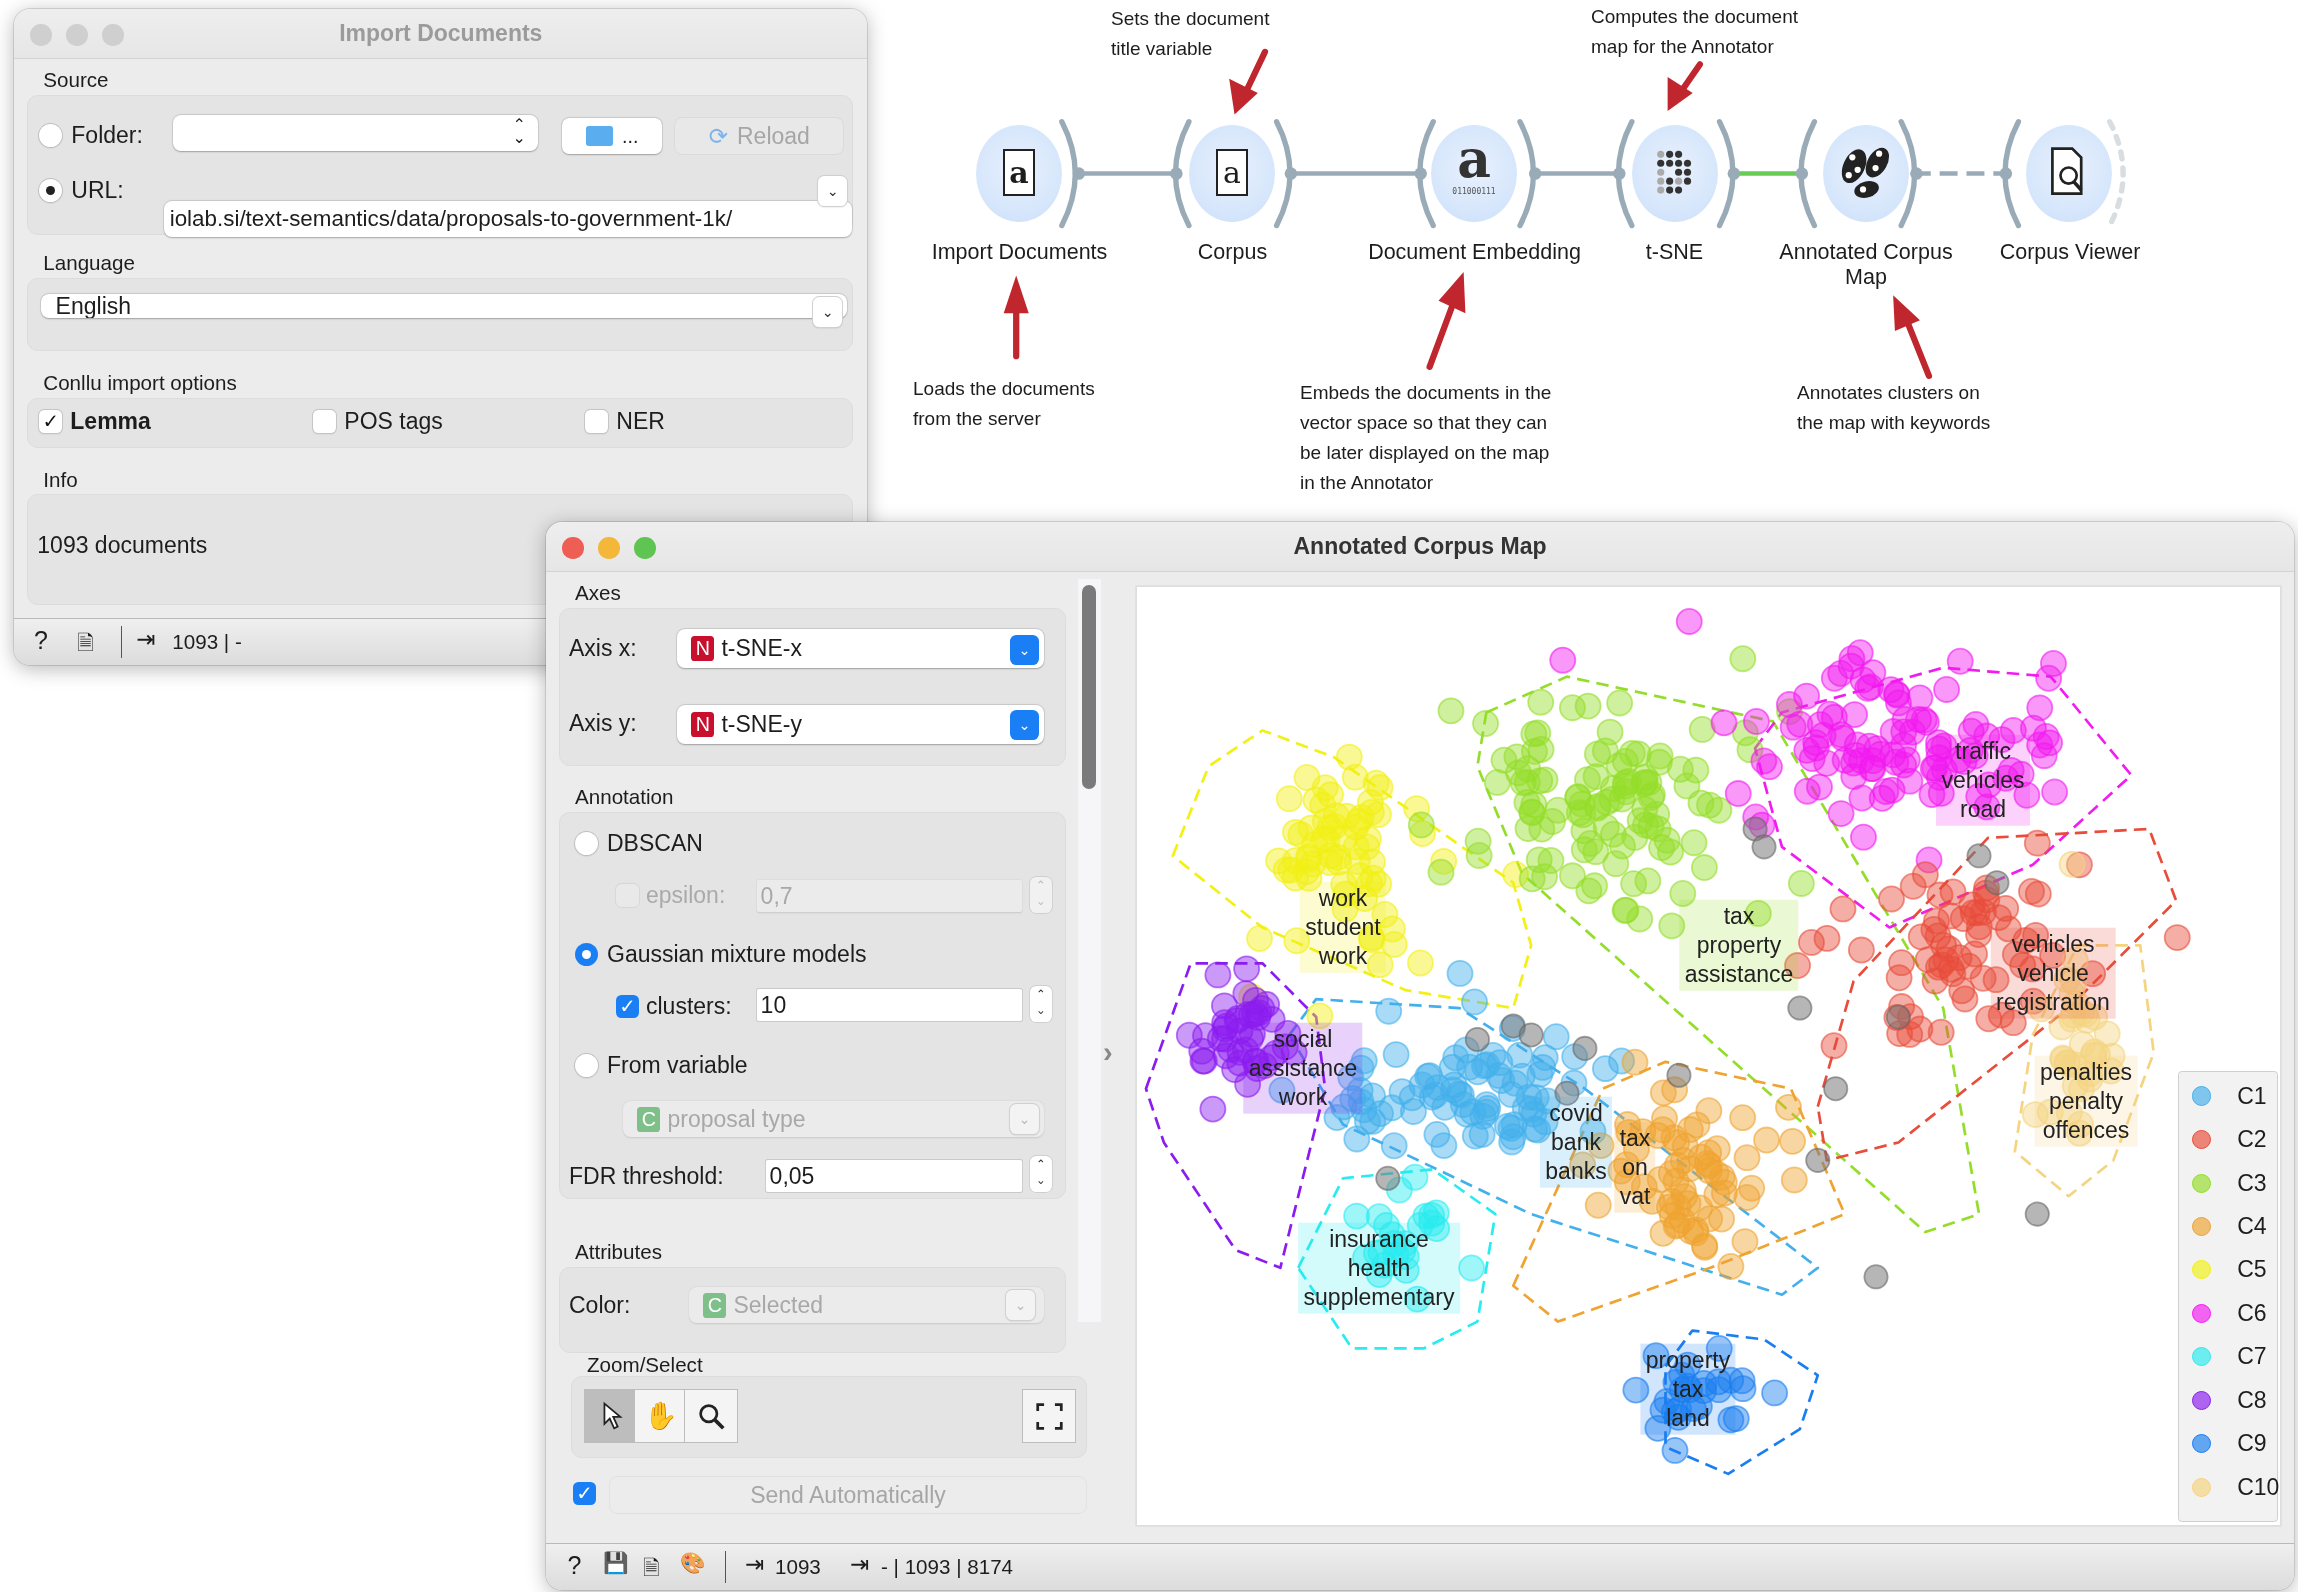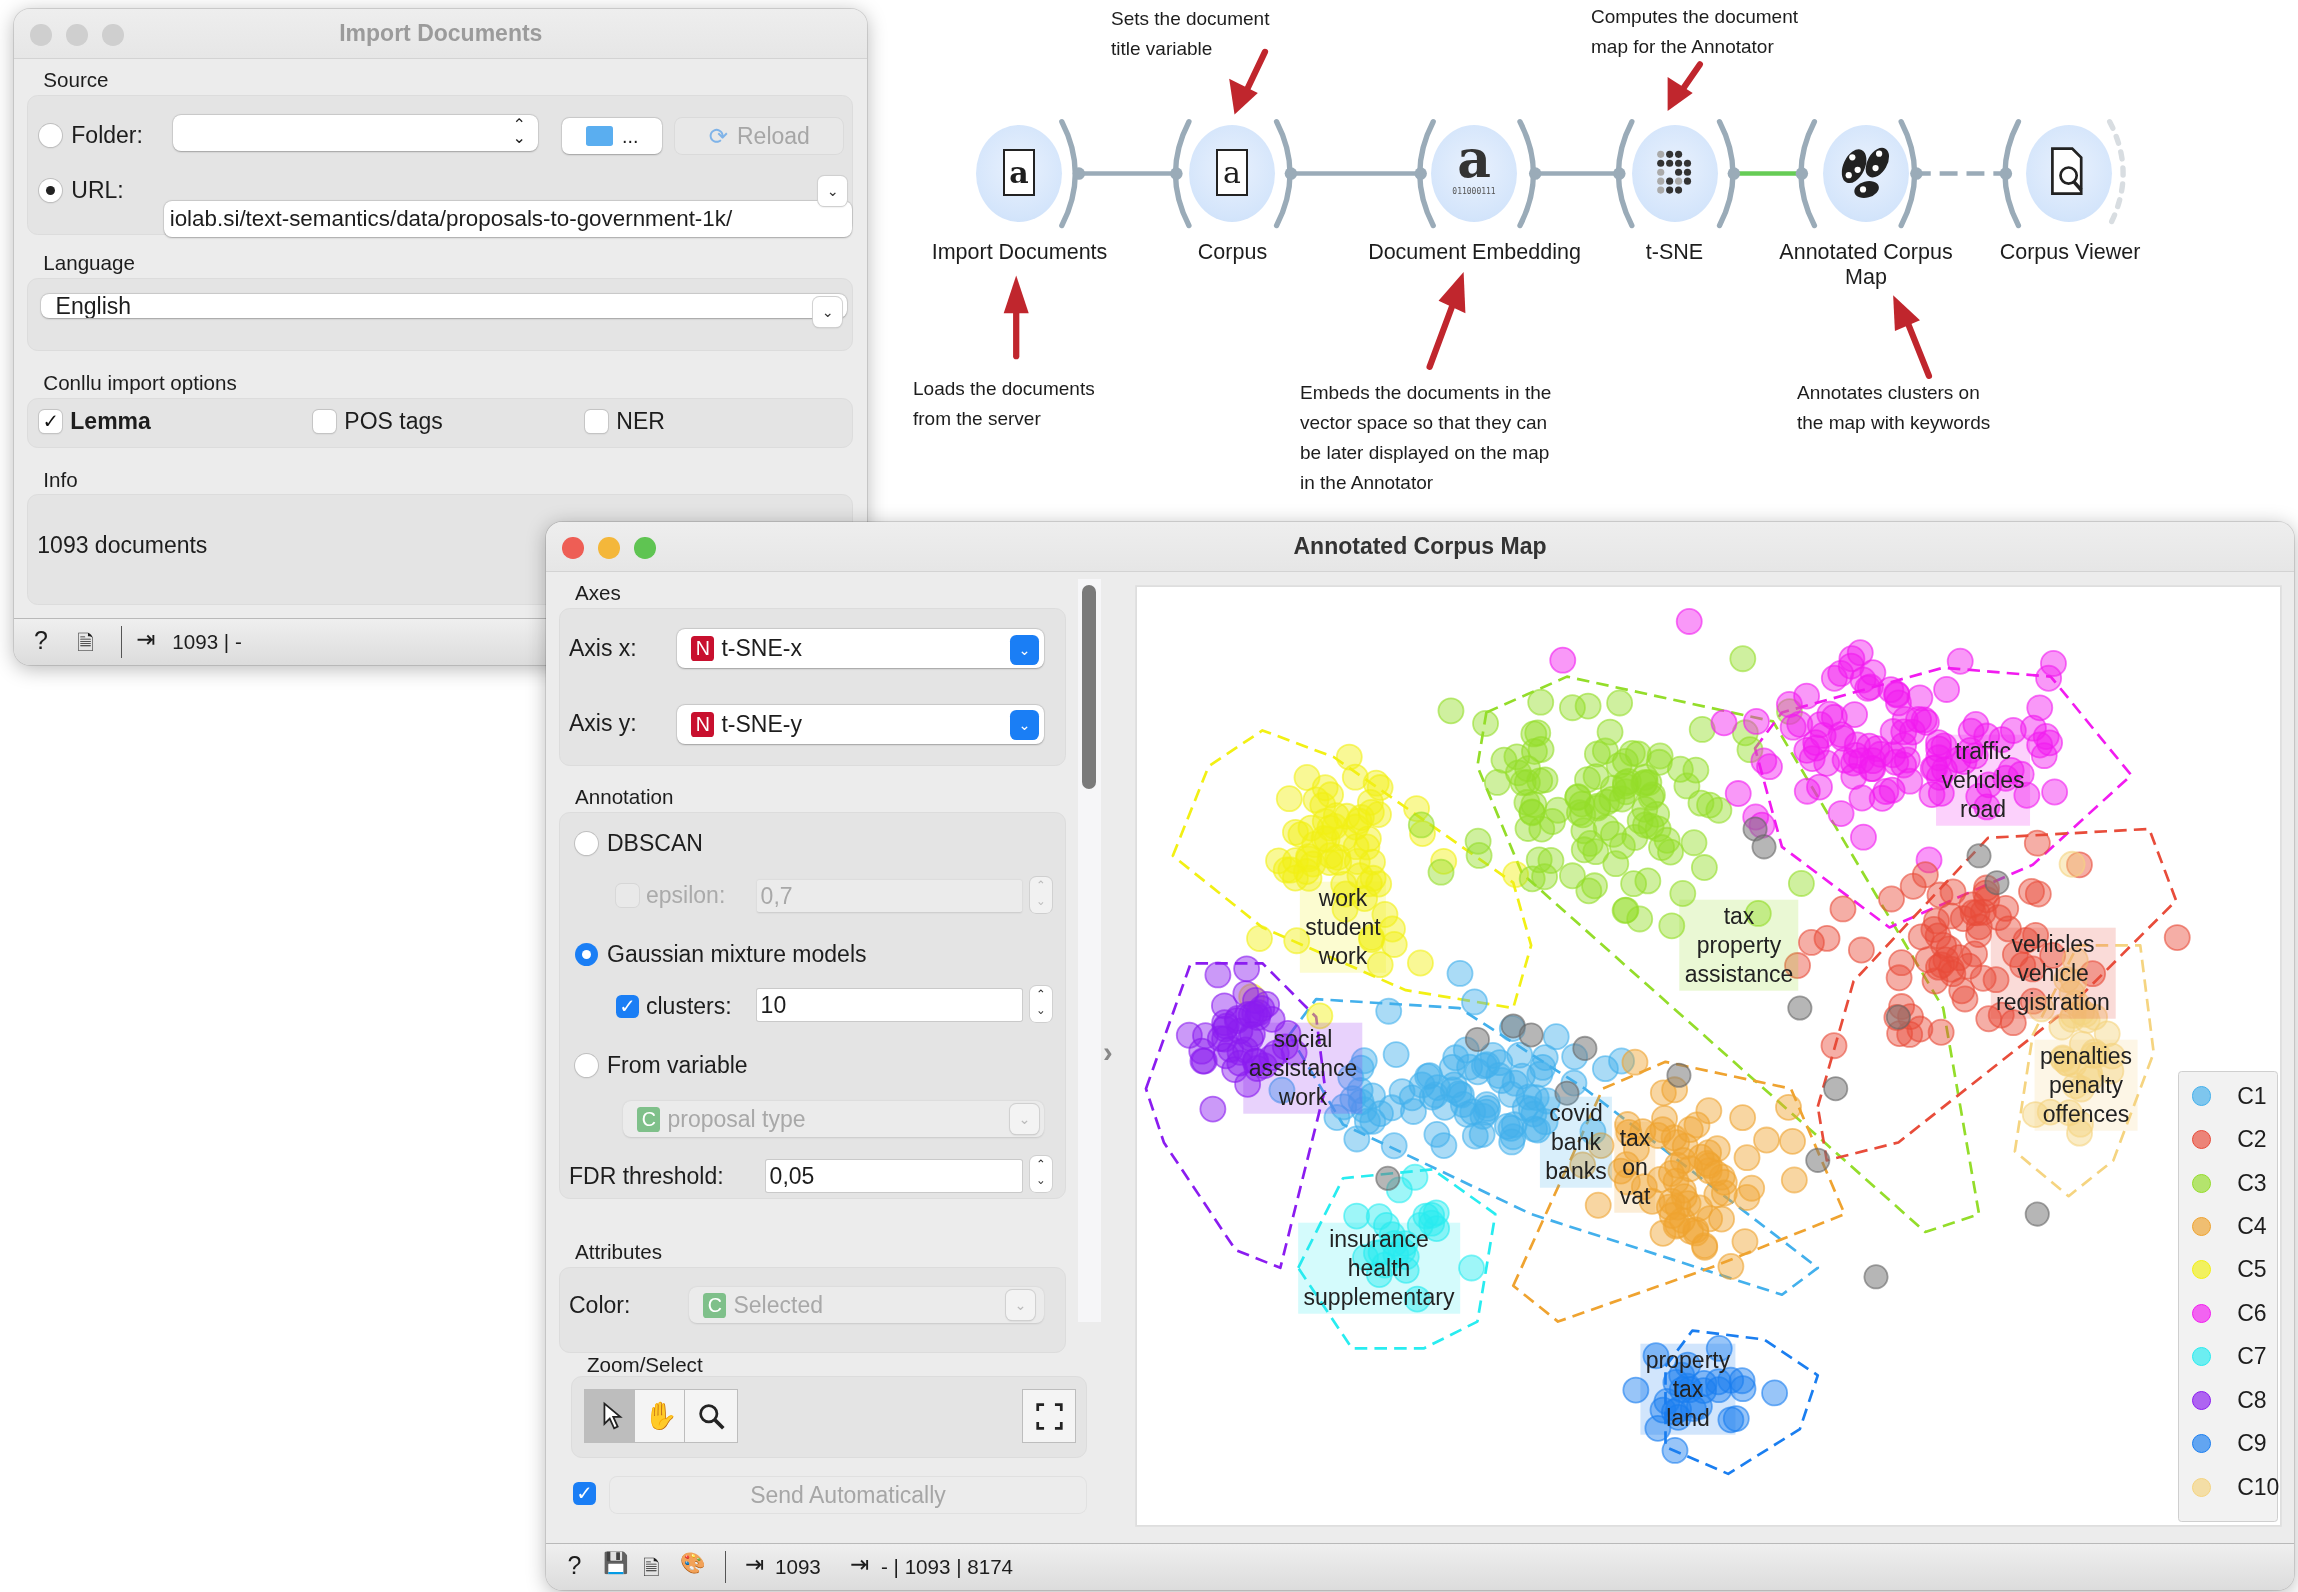--- a/index.html
+++ b/index.html
@@ -1137,21 +1137,21 @@
       <div class="cluster-label" style="left: 846px; top: 193px; background: rgba(242, 27, 240, 0.2);">
         <div>traffic</div>
         <div>vehicles</div>
         <div>road</div>
       </div>
       <div class="cluster-label" style="left: 916px; top: 386px; background: rgba(232, 76, 58, 0.2);">
         <div>vehicles</div>
         <div>vehicle</div>
         <div>registration</div>
       </div>
-      <div class="cluster-label" style="left: 949px; top: 498px; background: rgba(245, 212, 128, 0.2);">
+      <div class="cluster-label" style="left: 949px; top: 514px; background: rgba(245, 212, 128, 0.2);">
         <div>penalties</div>
         <div>penalty</div>
         <div>offences</div>
       </div>
       <div class="cluster-label" style="left: 166px; top: 481px; background: rgba(139, 28, 240, 0.2);">
         <div>social</div>
         <div>assistance</div>
         <div>work</div>
       </div>
       <div class="cluster-label" style="left: 439px; top: 555px; background: rgba(67, 176, 236, 0.2);">

